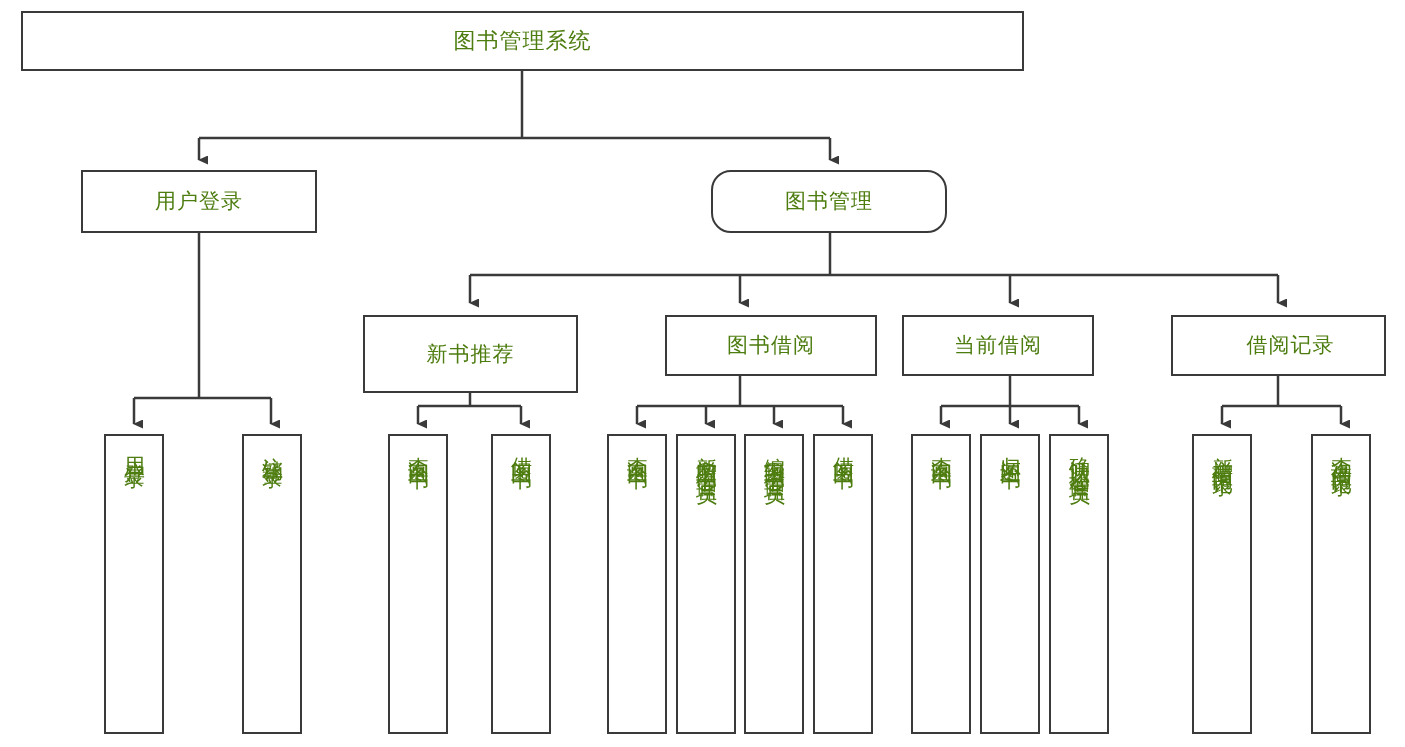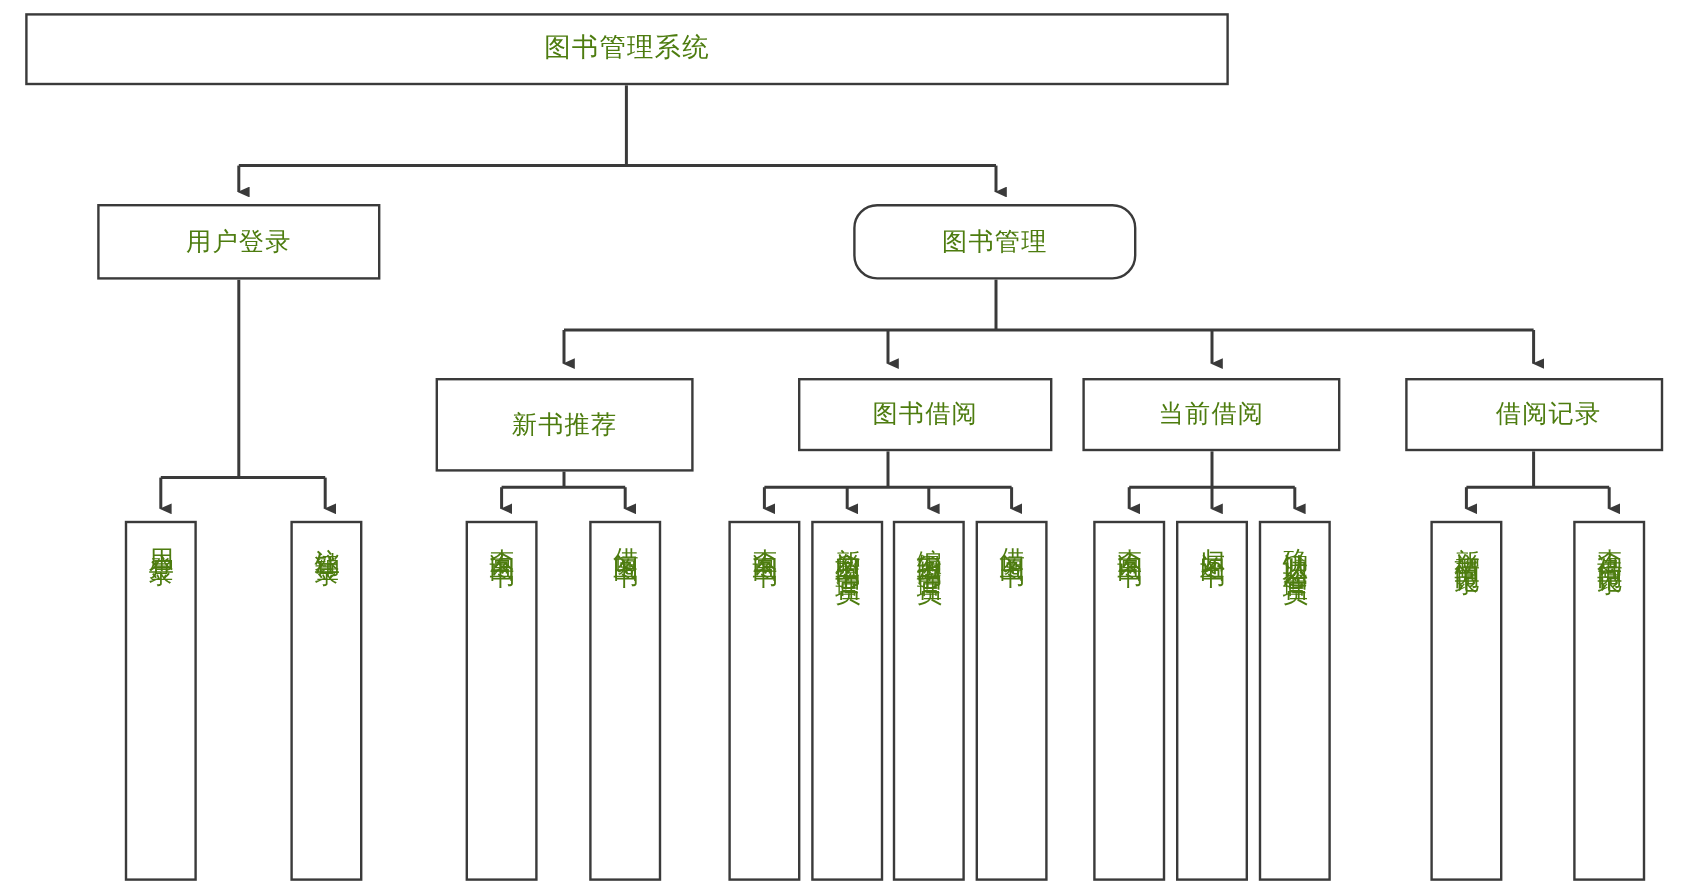--- a/index.html
+++ b/index.html
@@ -124,21 +124,21 @@
     </g>
   </svg>
 
   <div class="node h root" style="left:21px;top:11px;width:1003px;height:60px;">图书管理系统</div>
 
   <div class="node h" style="left:81px;top:170px;width:236px;height:63px;">用户登录</div>
   <div class="node h" style="left:711px;top:170px;width:236px;height:63px;border-radius:20px;">图书管理</div>
 
   <div class="node h" style="left:363px;top:315px;width:215px;height:78px;">新书推荐</div>
   <div class="node h" style="left:633px;top:315px;width:212px;height:61px;margin-left:32px;">图书借阅</div>
-  <div class="node h" style="left:902px;top:315px;width:215px;height:61px;">当前借阅</div>
+  <div class="node h" style="left:902px;top:315px;width:192px;height:61px;">当前借阅</div>
   <div class="node h" style="left:1171px;top:315px;width:215px;height:61px;padding-left:24px;">借阅记录</div>
 
   <div class="node v leaf-shortpad" style="left:104px;top:434px;width:60px;height:300px;">
     <span class="vtext">用户登录</span>
   </div>
   <div class="node v leaf-shortpad" style="left:242px;top:434px;width:60px;height:300px;">
     <span class="vtext">注销登录</span>
   </div>
 
   <div class="node v leaf-shortpad" style="left:388px;top:434px;width:60px;height:300px;">

